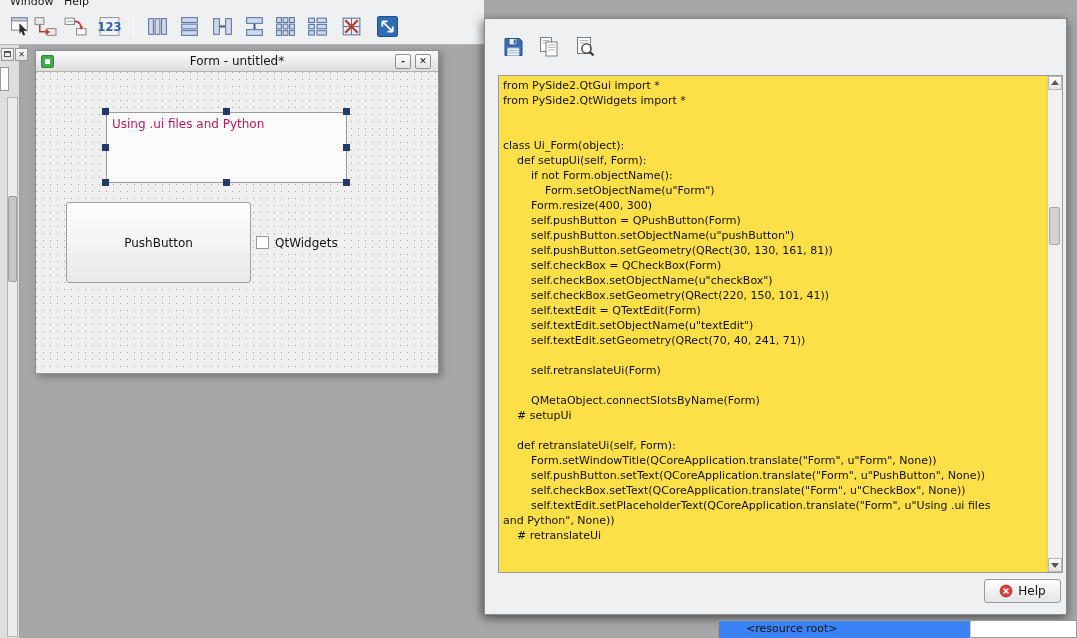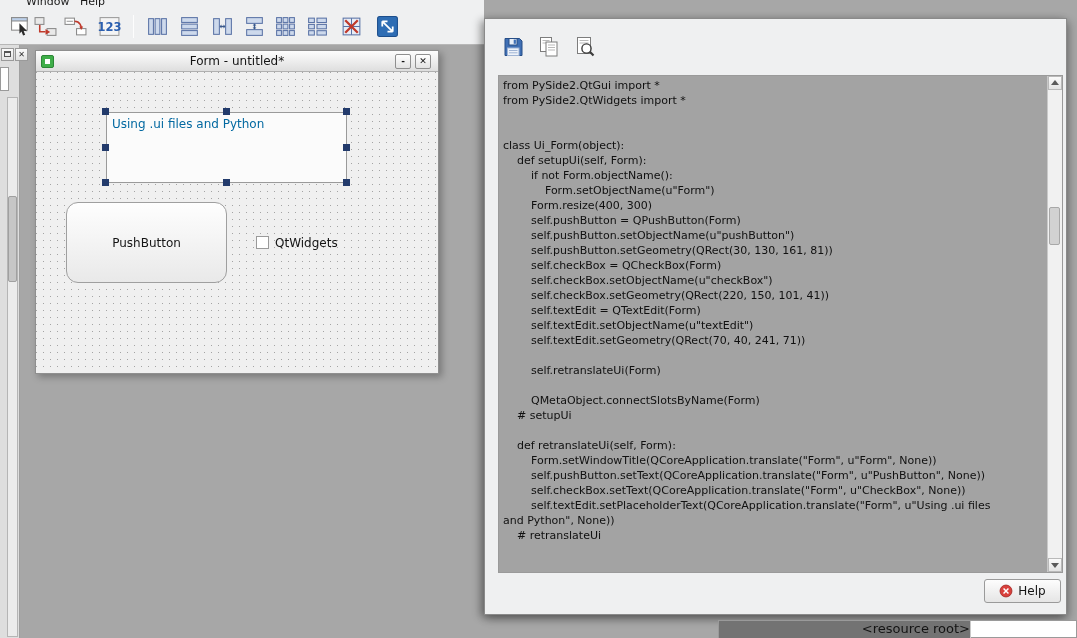--- a/index.html
+++ b/index.html
@@ -2,21 +2,21 @@
 <html><head>
 <meta charset="utf-8">
 <style>
   * { margin:0; padding:0; box-sizing:border-box; }
   html,body { width:1077px; height:638px; }
   body { font-family:"DejaVu Sans","Liberation Sans",sans-serif; background:#a7a7a7; position:relative; overflow:hidden; }
   .screen { position:absolute; left:0; top:0; width:1077px; height:638px; overflow:hidden; }
 
   
   .topbar { position:absolute; left:0; top:0; width:484px; height:45px; background:#eff0f1; border-bottom:1px solid #b7b7b7; }
-  .menubar { position:absolute; left:16px; top:0; width:100%; height:9px; overflow:hidden; }
+  .menubar { position:absolute; left:0; top:0; width:100%; height:9px; overflow:hidden; }
   .menu-item { position:absolute; top:-5px; font-size:11px; color:#1a1a1a; cursor:default; }
   .toolbar { position:absolute; left:0; top:9px; width:100%; height:36px;margin-left:15px; }
   .tbtn { position:absolute; top:2px; width:28px; height:30px; display:flex; align-items:center; justify-content:center; border-radius:2px; }
   .tbtn svg { width:23px; height:23px; }
   .tsep { position:absolute; top:6px; width:1px; height:23px; background:#b3b3b3; border-right:1px solid #fdfdfd; }
 
   
   .left-dock { position:absolute; left:0; top:45px; width:30px; height:593px; }
   .panel-strip { position:absolute; left:0; top:0; width:20px; height:100%; background:#dedede; border-right:1px solid #a0a0a0; }
   .dock-btn { position:absolute; width:13px; height:13px; background:linear-gradient(#fbfbfb,#e2e2e2); border:1px solid #9a9a9a; font-size:8px; line-height:11px; text-align:center; color:#333; }
@@ -32,49 +32,49 @@
   .form-icon i { display:block; width:5px; height:5px; background:#fff; margin:3px auto 0; }
   .form-title { flex:1; text-align:center; font-size:12px; color:#141414; }
   .wbtn { position:absolute; top:3px; width:16px; height:15px; background:linear-gradient(#ffffff,#e2e2e2); border:1px solid #8f8f8f; border-radius:2px; font-size:9px; font-weight:bold; text-align:center; line-height:13px; color:#141414; cursor:default; }
   .wbtn.min { right:27px; }
   .wbtn.close { right:7px; }
   .form-canvas { position:absolute; left:0; top:21px; right:0; bottom:0;
       background-image:radial-gradient(circle,#a4a4a4 0.9px,rgba(0,0,0,0) 1px);
       background-size:7px 7px; background-position:4px 4px; }
 
   .w-textedit { position:absolute; left:70px; top:40px; width:241px; height:71px; background:#fbfbfb; border:1px solid #9a9a9a; }
-  .w-textedit .ph { position:absolute; left:5px; top:4px; font-size:12px; color:#0369a1; }
+  .w-textedit .ph { position:absolute; left:5px; top:4px; font-size:12px; color:#be185d; }
   .handle { position:absolute; width:7px; height:7px; background:#233b6c; }
 
-  .w-pushbutton { position:absolute; left:30px; top:130px; width:161px; height:81px; background:linear-gradient(#fefefe,#e9e9e9); border:1px solid #9f9f9f; border-radius:12px; display:flex; align-items:center; justify-content:center; font-size:12px; color:#141414; }
+  .w-pushbutton { position:absolute; left:30px; top:130px; width:185px; height:81px; background:linear-gradient(#fefefe,#e9e9e9); border:1px solid #9f9f9f; border-radius:3px; display:flex; align-items:center; justify-content:center; font-size:12px; color:#141414; }
   .w-checkbox { position:absolute; left:220px; top:150px; width:101px; height:41px; display:flex; align-items:center; }
   .cb-ind { width:13px; height:13px; background:#ffffff; border:1px solid #9a9a9a; margin-right:6px; flex:0 0 auto; }
   .cb-label { font-size:12px; color:#141414; }
 
   
   .code-dialog { position:absolute; left:484px; top:18px; width:583px; height:597px; background:#eff0f1; border:1px solid #8a8a8a; box-shadow:-4px 2px 8px rgba(0,0,0,.3), 2px 4px 9px rgba(0,0,0,.3); }
   .dlg-toolbar { position:absolute; left:14px; top:14px; display:flex; gap:9px; }
   .dlg-tbtn { width:27px; height:27px; display:flex; align-items:center; justify-content:center; border-radius:2px; }
   .dlg-tbtn svg { width:24px; height:24px; }
 
-  .code-area { position:absolute; left:13px; top:56px; width:565px; height:498px; background:#a3a3a3; border:1px solid #9a9a9a; overflow:hidden; }
+  .code-area { position:absolute; left:13px; top:56px; width:565px; height:498px; background:#fde047; border:1px solid #9a9a9a; overflow:hidden; }
   .code-pre { position:absolute; left:4px; top:2px; font-family:"DejaVu Sans","Liberation Sans",sans-serif; font-size:11px; line-height:15px; white-space:pre; color:#101010; }
   .vscroll { position:absolute; right:0; top:0; width:15px; height:100%; background:#f1f1f1; border-left:1px solid #c9c9c9; }
   .sb-btn { position:absolute; left:0; width:14px; height:14px; background:linear-gradient(#fafafa,#e3e3e3); border:1px solid #b9b9b9; }
   .sb-up { top:0; } .sb-down { bottom:0; }
   .arr-up { display:block; width:0; height:0; border-left:4px solid transparent; border-right:4px solid transparent; border-bottom:5px solid #5a5a5a; margin:3px auto 0; }
   .arr-down { display:block; width:0; height:0; border-left:4px solid transparent; border-right:4px solid transparent; border-top:5px solid #5a5a5a; margin:4px auto 0; }
   .sb-thumb { position:absolute; left:1px; top:131px; width:11px; height:38px; background:#d2d2d2; border:1px solid #a8a8a8; border-radius:2px; }
 
   .close-btn { position:absolute; right:5px; bottom:11px; width:77px; height:24px; background:linear-gradient(#fdfdfd,#e5e5e5); border:1px solid #9a9a9a; border-radius:3px; display:flex; align-items:center; justify-content:center; gap:5px; font-size:12px; color:#141414; cursor:default; }
   .close-btn svg { width:14px; height:14px; }
 
   
   .resource-panel { position:absolute; left:718px; top:620px; width:359px; height:18px; background:#ffffff; border:1px solid #9a9a9a; }
-  .resource-item { position:absolute; left:0; top:0; width:252px; height:17px; background:#737373; border-right:1px solid #c9c9c9; font-size:13px; line-height:16px; padding-left:27px; color:#141414; white-space:nowrap; overflow:hidden;text-align:right; }
+  .resource-item { position:absolute; left:0; top:0; width:252px; height:17px; background:#3b82f6; border-right:1px solid #c9c9c9; font-size:11px; line-height:16px; padding-left:27px; color:#141414; white-space:nowrap; overflow:hidden; }
 </style>
 </head>
 <body>
 
 <div class="screen">
 
   <div class="topbar">
     <div class="menubar">
       <span class="menu-item" style="left:10px">Window</span>
       <span class="menu-item" style="left:64px">Help</span>

